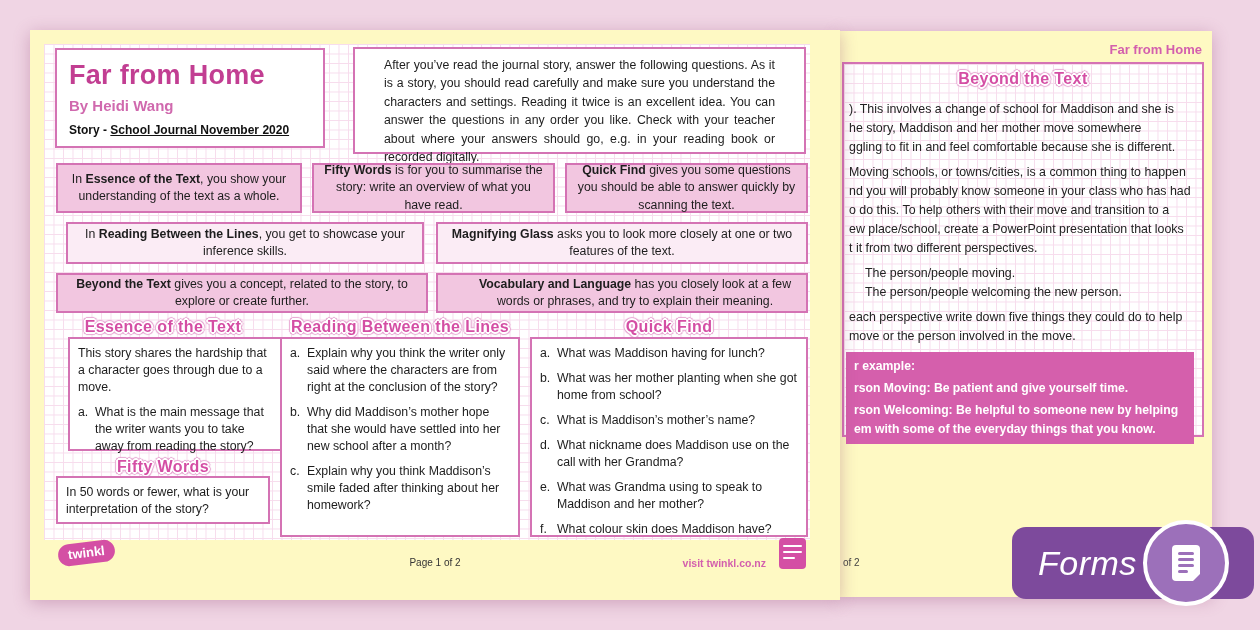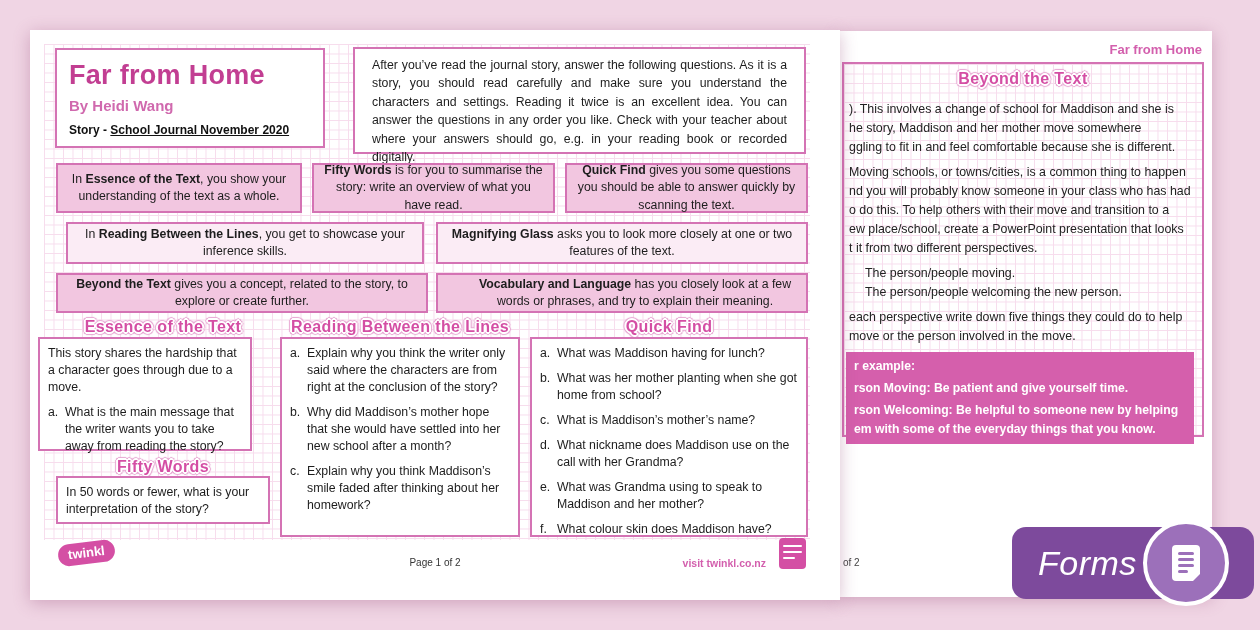--- a/index.html
+++ b/index.html
@@ -5,21 +5,21 @@
   * { box-sizing: border-box; margin: 0; padding: 0; }
   html,body { width:1260px; height:630px; overflow:hidden; }
   body {
     background:#F0D5E4;
     font-family:"Liberation Sans","DejaVu Sans",sans-serif;
     color:#1d1d1d;
   }
   .stage { position:relative; width:1260px; height:630px; }
 
   
-  .page { position:absolute; background:#ffffff; box-shadow:0 3px 16px rgba(139,61,108,.33); }
+  .page { position:absolute; background:#fef9c3; box-shadow:0 3px 16px rgba(139,61,108,.33); }
   .page1 { left:30px; top:30px; width:810px; height:570px; z-index:2; }
   .page2 { left:838px; top:31px; width:374px; height:566px; z-index:1; }
 
   .grid {
     background-color:#fff;
     background-image:
       linear-gradient(to right,#F7DCED 1px,transparent 1px),
       linear-gradient(to bottom,#F7DCED 1px,transparent 1px);
     background-size:9.5px 9.5px;
   }
@@ -28,21 +28,21 @@
   .wbox,.pbox,.lbox { position:absolute; border:2px solid #D473B4; background:#fff; }
   .pbox { background:#F2C6E0; }
   .lbox { background:#FBECF5; }
 
   
   .title-box { left:25px; top:18px; width:270px; height:100px; padding:10px 12px; }
   .ws-title { font-size:27px; font-weight:bold; color:#C23E92; letter-spacing:.3px; }
   .ws-author { font-size:15px; font-weight:bold; color:#D069AE; margin-top:6px; }
   .ws-story { font-size:12px; font-weight:bold; color:#111; margin-top:9px; }
   .ws-story .u { text-decoration:underline; }
-  .instr-box { left:323px; top:17px; width:453px; height:107px; padding:7px 17px; font-size:12.3px; line-height:1.5; text-align:justify; }
+  .instr-box { left:323px; top:17px; width:453px; height:107px; padding:7px 29px; font-size:12.3px; line-height:1.5; text-align:justify; }
 
   
   .ib { display:flex; align-items:center; justify-content:center; text-align:center;
         font-size:12.3px; line-height:1.4; padding:3px 10px; }
   .ib .b { font-weight:bold; }
   .ib0 { left:26px;  top:133px; width:246px; height:50px; }
   .ib1 { left:282px; top:133px; width:243px; height:50px; }
   .ib2 { left:535px; top:133px; width:243px; height:50px; }
   .ib3 { left:36px;  top:192px; width:358px; height:42px; }
   .ib4 { left:406px; top:192px; width:372px; height:42px; }
@@ -59,21 +59,21 @@
       -3px 0 1px #E7A6D2, 3px 0 1px #E7A6D2, 0 -3px 1px #E7A6D2, 0 3px 1px #E7A6D2,
       -2px -2px 1px #E7A6D2, 2px 2px 1px #E7A6D2, -2px 2px 1px #E7A6D2, 2px -2px 1px #E7A6D2;
   }
   .h-essence { left:26px;  top:288px; width:214px; }
   .h-fifty   { left:26px;  top:428px; width:214px; }
   .h-rbl     { left:250px; top:288px; width:240px; }
   .h-qf      { left:500px; top:288px; width:278px; }
 
   
   .qbox { padding:6px 8px; font-size:12.3px; line-height:1.38; }
-  .box-essence { left:8px;  top:307px; width:214px; height:114px; }
+  .box-essence { left:38px;  top:307px; width:214px; height:114px; }
   .box-fifty   { left:26px;  top:446px; width:214px; height:48px; }
   .box-rbl     { left:250px; top:307px; width:240px; height:200px; }
   .box-qf      { left:500px; top:307px; width:278px; height:200px; }
   .item { display:flex; margin-top:8px; }
   .item:first-child { margin-top:0; }
   .il { flex:0 0 17px; }
   .intro { margin-bottom:8px; }
 
   
   .logo { position:absolute; left:28px; top:512px; background:#D44FA4; color:#fff;

